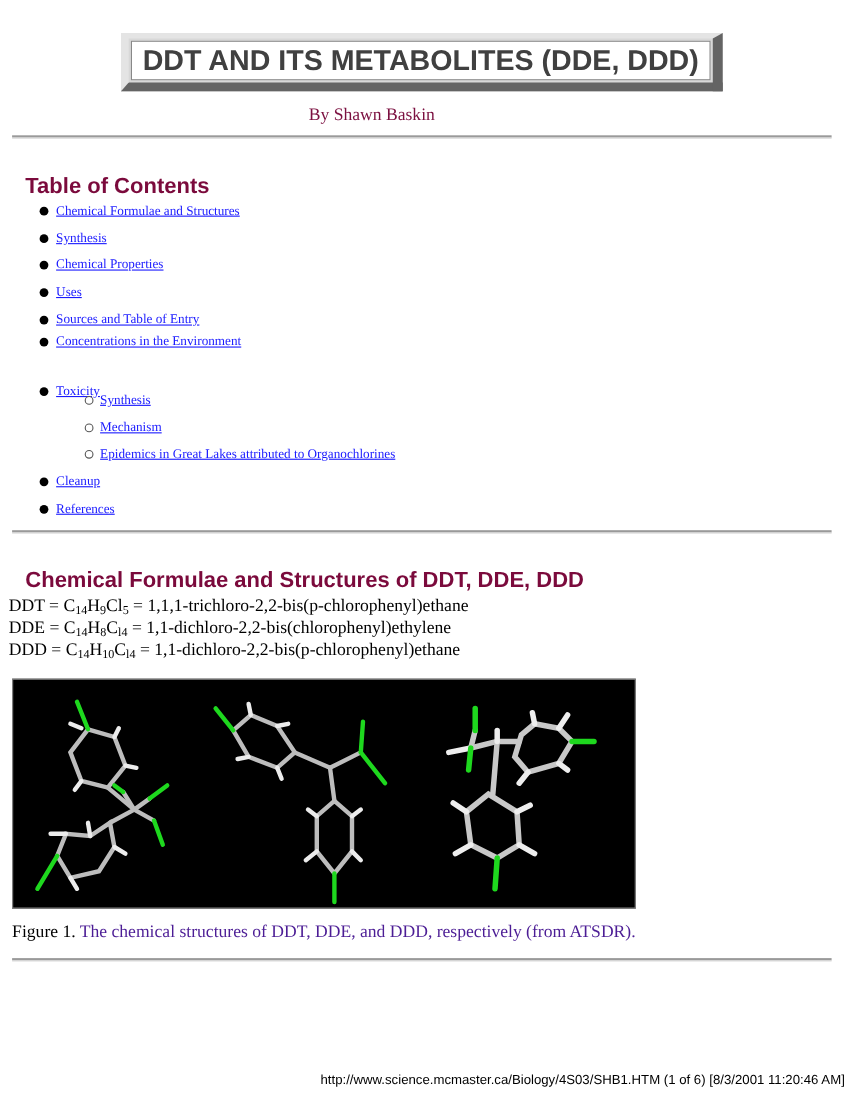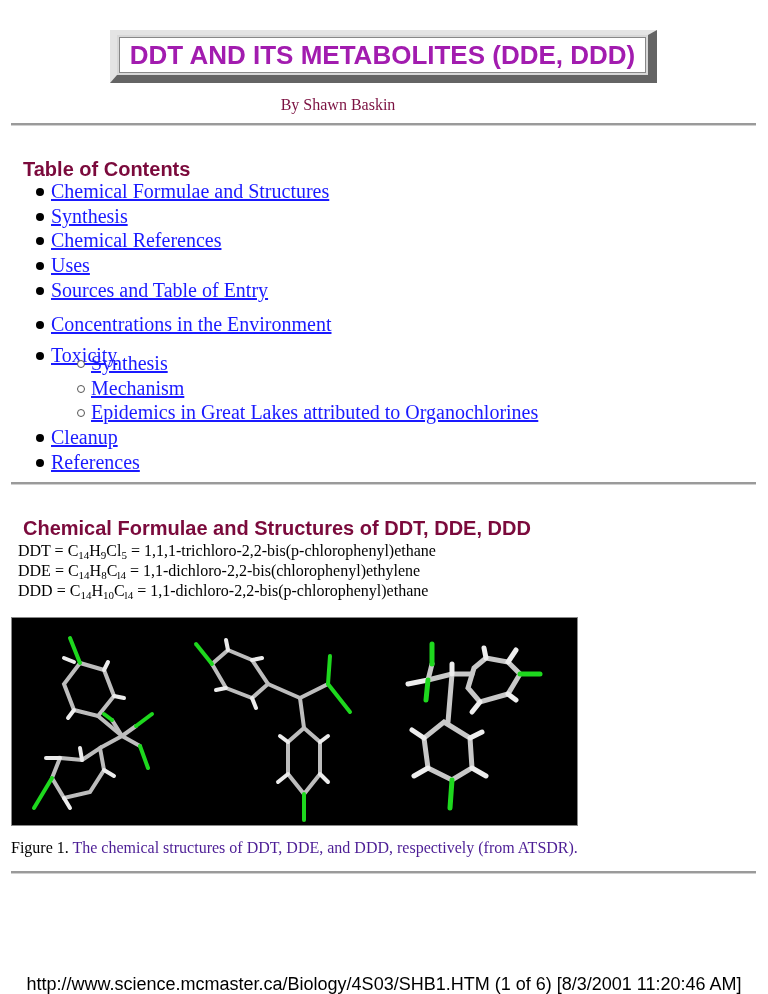--- a/index.html
+++ b/index.html
@@ -7,49 +7,49 @@
          font-family: "Liberation Serif", serif; font-size: 16px; color: #000; }
 
   .title-box { position: absolute; left: 110px; top: 30px; width: 547px; height: 53px;
                background: #d8d8d8; box-sizing: border-box;
                border-top: 5px solid #e4e4e4; border-left: 7px solid #e4e4e4;
                border-bottom: 8px solid #646464; border-right: 9px solid #646464; }
   .title-inner { position: absolute; left: 2px; top: 2px; right: 2px; bottom: 2px;
                  background: #ffffff; border: 1px solid #888;
                  display: flex; align-items: center; justify-content: center; }
   .title-text { font-family: "Liberation Sans", sans-serif; font-weight: bold;
-                font-size: 26px; color: #a21caf; letter-spacing: 0px; white-space: nowrap; }
+                font-size: 26px; color: #404040; letter-spacing: 0px; white-space: nowrap; }
 
   .byline { position: absolute; top: 96px; left: 0; width: 676px; text-align: center;
             color: #7b1040; font-size: 16px; }
 
   hr.rule { position: absolute; left: 11px; width: 745px; margin: 0; height: 0;
             border: none; border-top: 2px solid #9a9a9a; border-bottom: 1px solid #d0d0d0; }
 
   h2.section { position: absolute; left: 11px; margin: 12px; font-family: "Liberation Sans", sans-serif;
                font-weight: bold; font-size: 20px; color: #7b0a3c; white-space: nowrap; }
 
-  .toc-item { position: absolute; left: 51px; font-size: 20px; line-height: 18px; white-space: nowrap; }
+  .toc-item { position: absolute; left: 51px; font-size: 12px; line-height: 18px; white-space: nowrap; }
   .toc-item a { color: #1a1aff; text-decoration: underline; }
   .bullet { position: absolute; left: -15px; top: 6px; width: 8px; height: 8px; border-radius: 50%;
             background: #000; }
   .toc-sub { left: 91px; }
   .toc-sub .bullet { background: #fff; border: 1px solid #555; width: 6px; height: 6px; top: 6px; left: -14px; }
 
-  .formula { position: absolute; left: 18px; font-size: 16px; line-height: 20px; white-space: nowrap; }
+  .formula { position: absolute; left: 8px; font-size: 16px; line-height: 20px; white-space: nowrap; }
   .formula sub { font-size: 11px; vertical-align: -3px; line-height: 0; }
 
   .mol-img { position: absolute; left: 11px; top: 617px; width: 567px; height: 209px;
              background: #000; border: 1px solid #888; box-sizing: border-box; overflow: hidden; }
 
   .caption { position: absolute; left: 11px; top: 839px; font-size: 16px; white-space: nowrap; }
   .caption .cap-text { color: #4c1d95; }
 
-  .footer { position: absolute; left: 0; width: 768px; top: 974px; text-align: center;
-            font-family: "Liberation Sans", sans-serif; font-size: 18px; color: #000; white-space: nowrap; }
+  .footer { position: absolute; left: 0; width: 768px; top: 974px; text-align: right;
+            font-family: "Liberation Sans", sans-serif; font-size: 12px; color: #000; white-space: nowrap; }
 </style>
 </head>
 <body>
 
 <div class="title-box">
   <div class="title-inner">
     <span class="title-text">DDT AND ITS METABOLITES (DDE, DDD)</span>
   </div>
 </div>
 <div class="byline">By Shawn Baskin</div>
@@ -62,31 +62,31 @@
   <div class="toc-item" style="top:182px">
     <span class="bullet"></span>
     <a>Chemical Formulae and Structures</a>
   </div>
   <div class="toc-item" style="top:207px">
     <span class="bullet"></span>
     <a>Synthesis</a>
   </div>
   <div class="toc-item" style="top:231px">
     <span class="bullet"></span>
-    <a>Chemical References</a>
+    <a>Chemical Properties</a>
   </div>
   <div class="toc-item" style="top:256px">
     <span class="bullet"></span>
     <a>Uses</a>
   </div>
   <div class="toc-item" style="top:281px">
     <span class="bullet"></span>
     <a>Sources and Table of Entry</a>
   </div>
-  <div class="toc-item" style="top:315px">
+  <div class="toc-item" style="top:301px">
     <span class="bullet"></span>
     <a>Concentrations in the Environment</a>
   </div>
   <div class="toc-item" style="top:346px">
     <span class="bullet"></span>
     <a>Toxicity</a>
   </div>
   <div class="toc-item toc-sub" style="top:354px">
     <span class="bullet"></span>
     <a>Synthesis</a>

